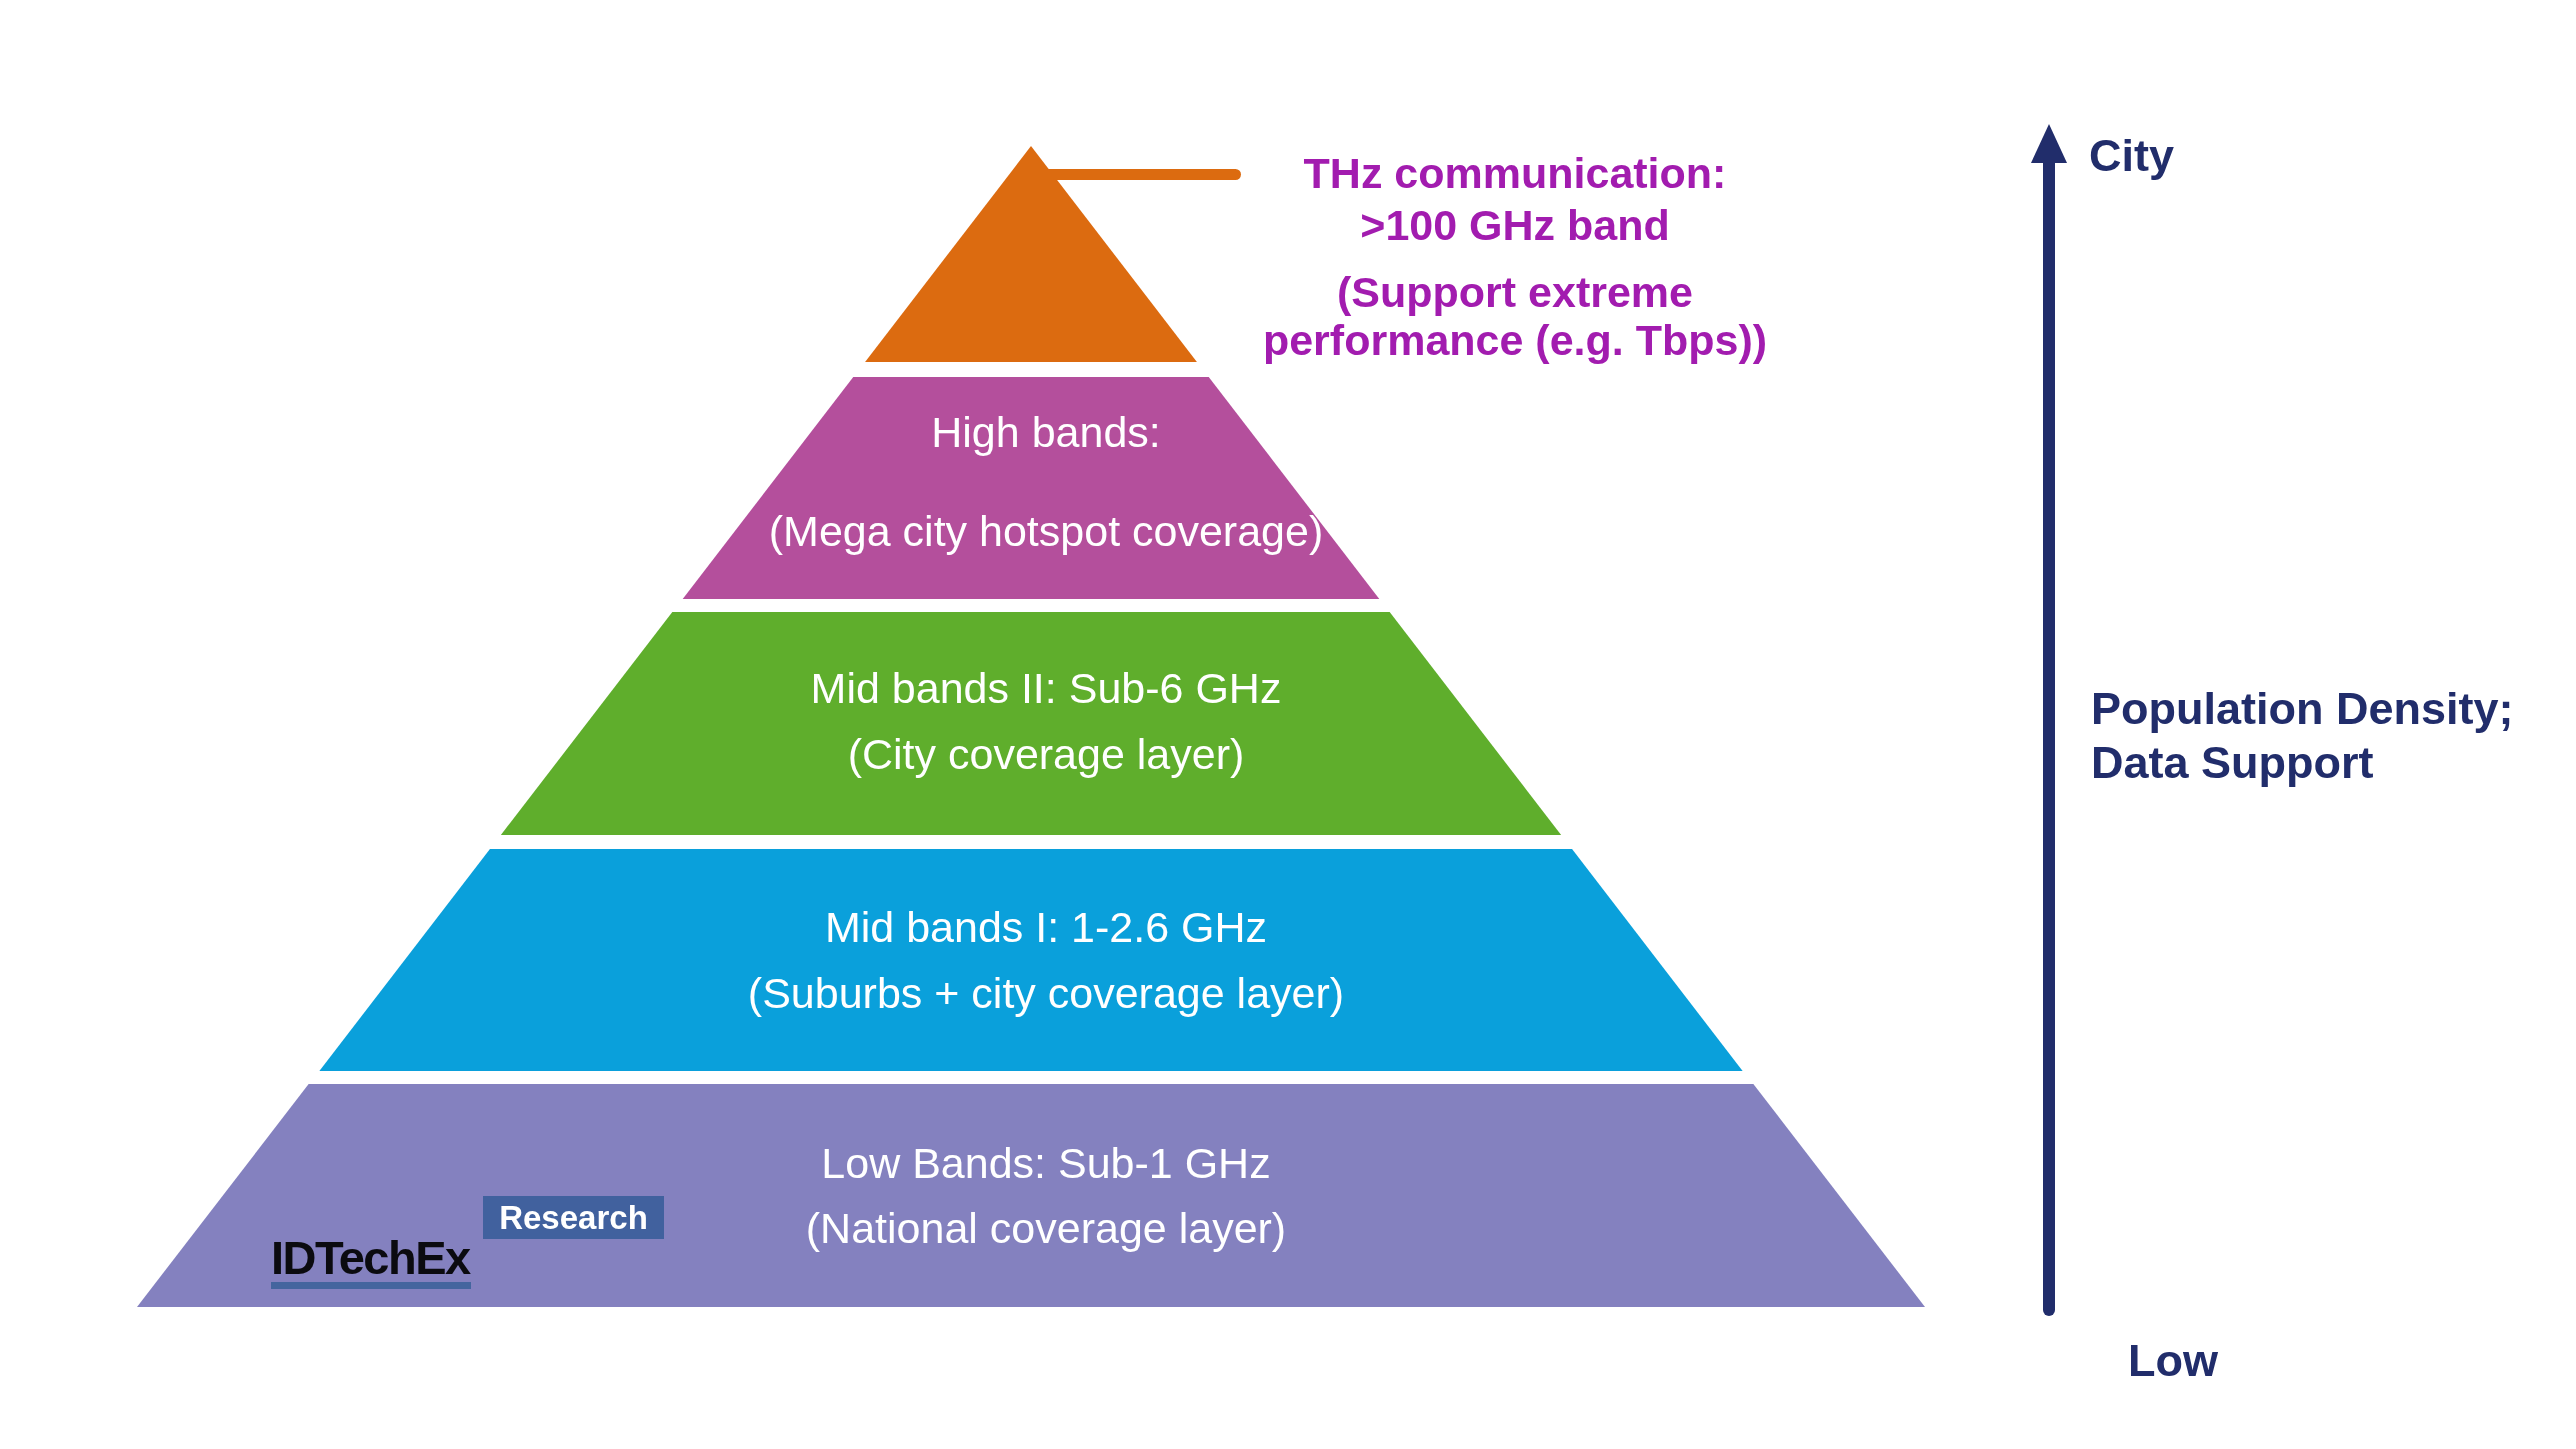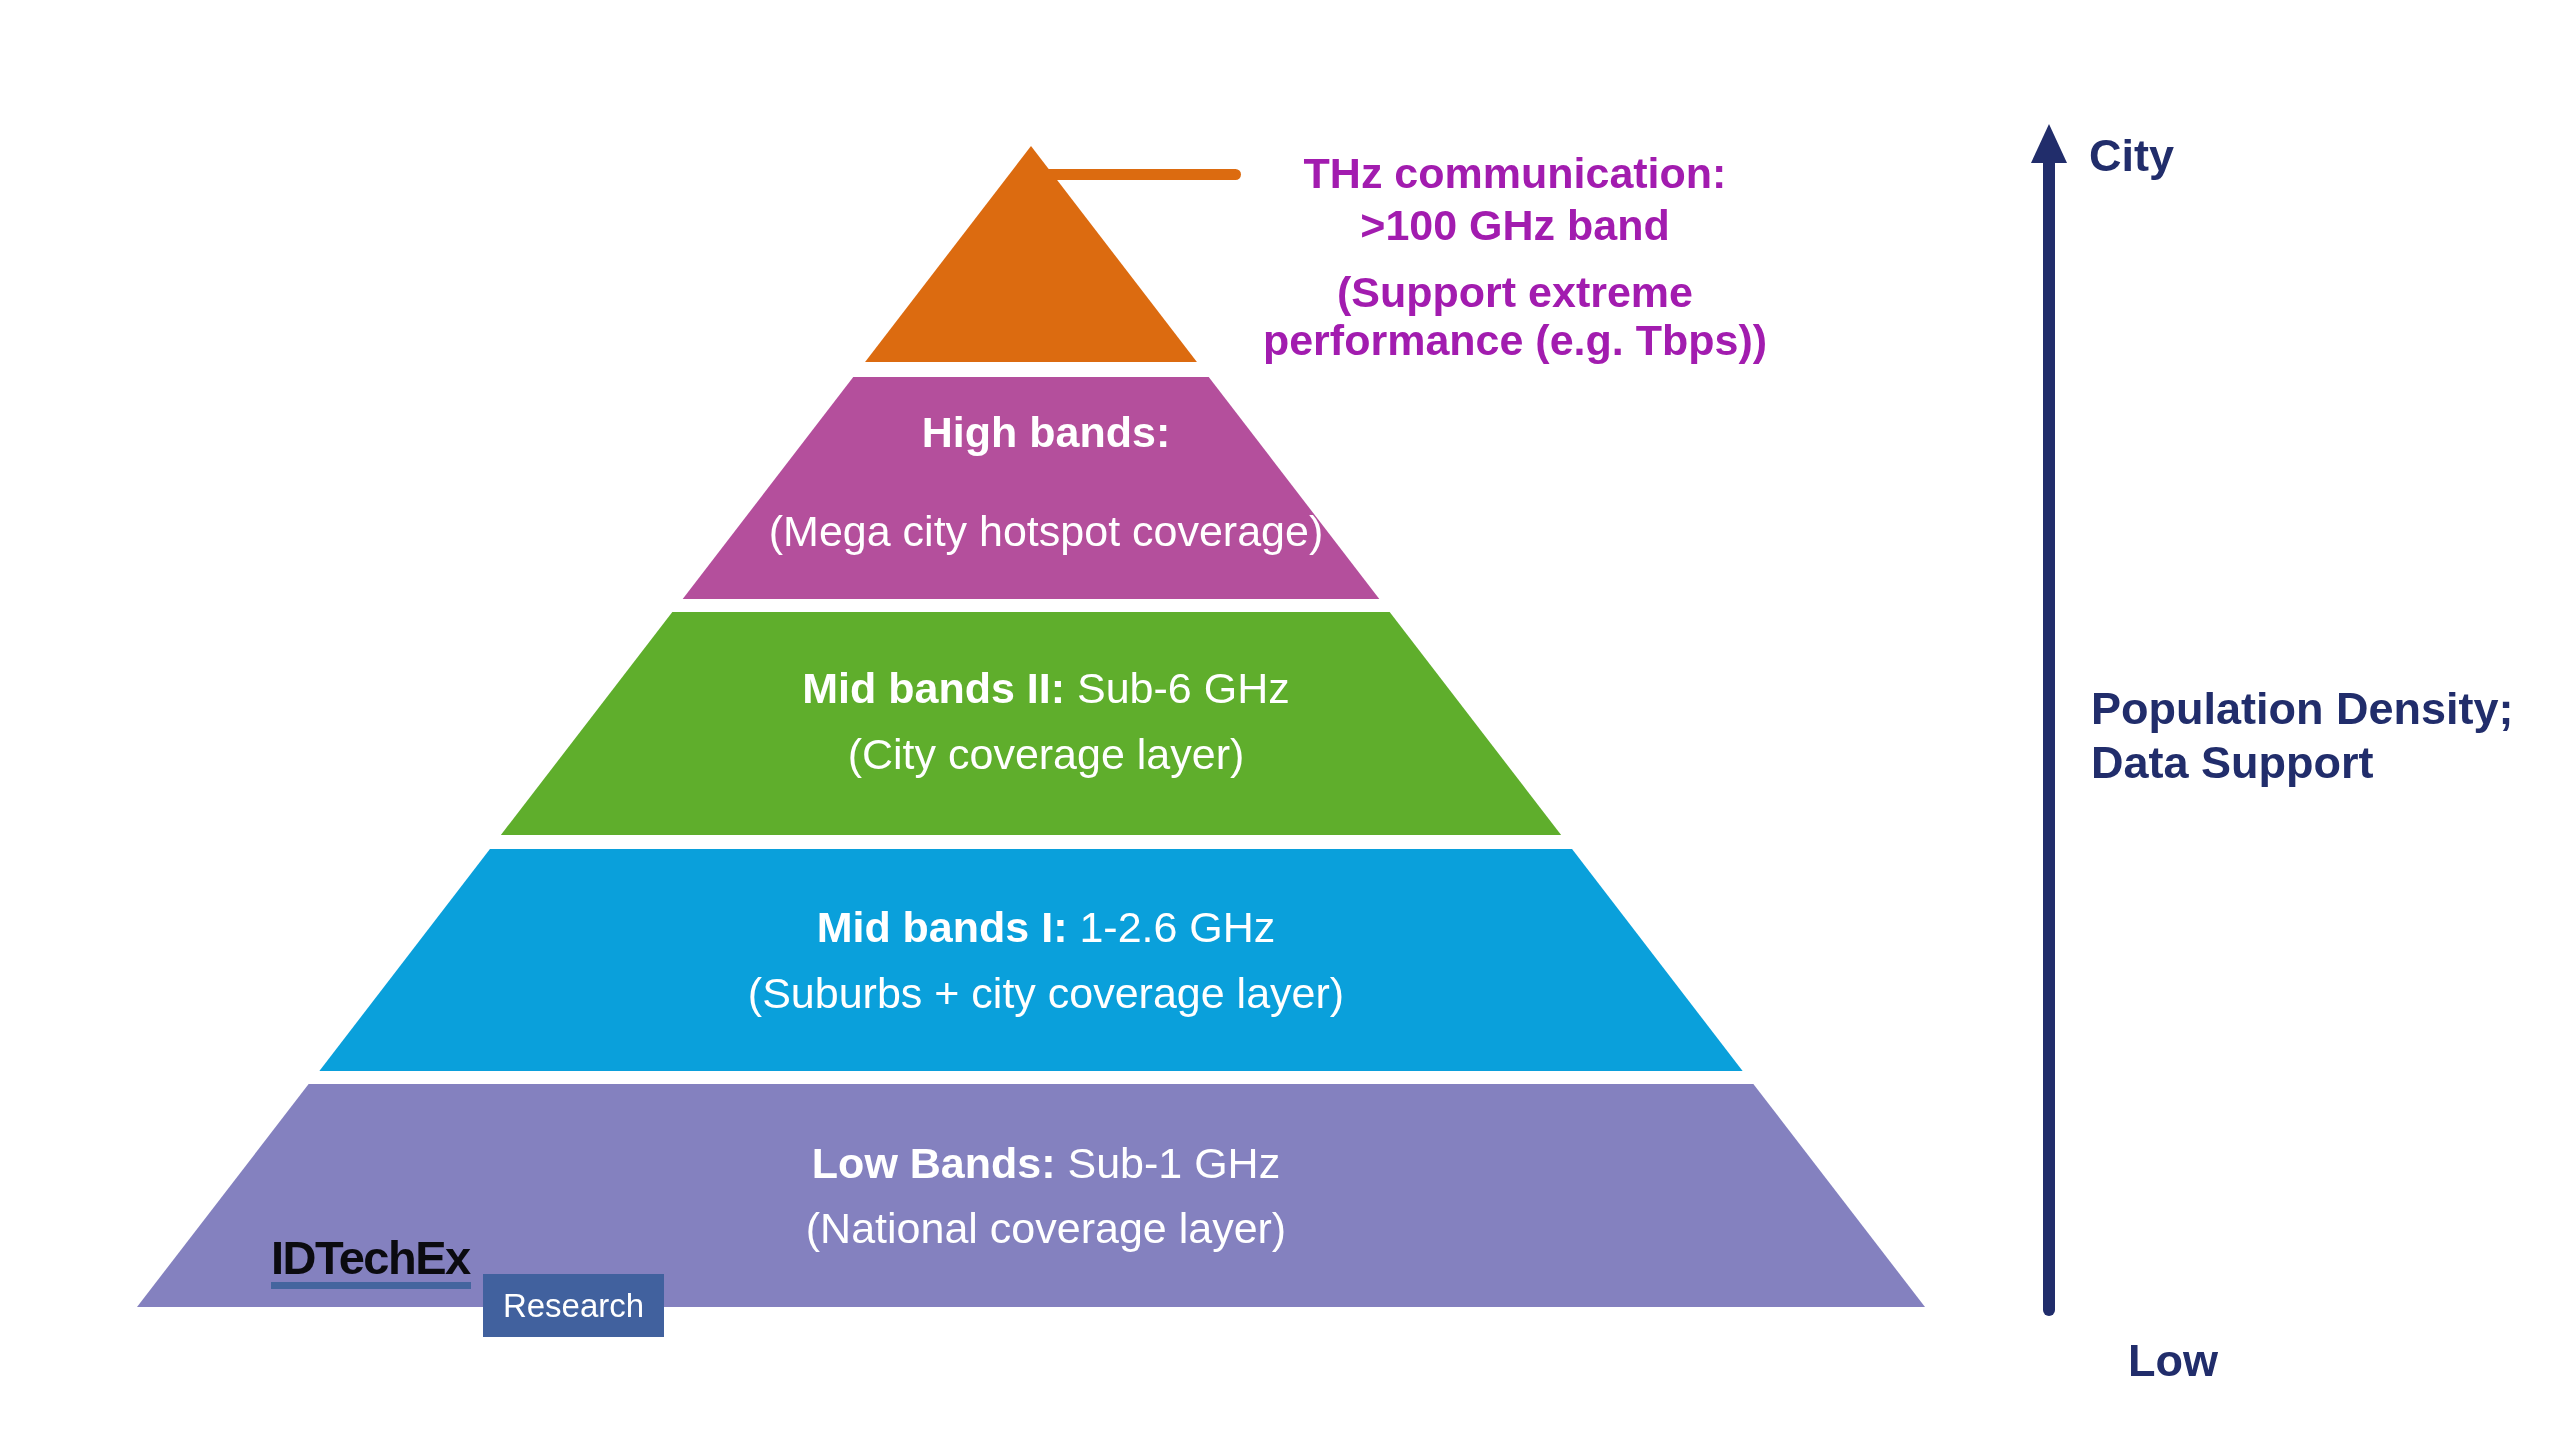--- a/index.html
+++ b/index.html
@@ -17,21 +17,21 @@
                 clip-path:polygon(29.94% 0, 70.06% 0, 79.65% 100%, 20.35% 100%);}
   .band-mid1   {top:849px;height:222px;background:#0AA0DB;
                 clip-path:polygon(19.74% 0, 80.26% 0, 89.80% 100%, 10.20% 100%);}
   .band-low    {top:1084px;height:223px;background:#8481BF;
                 clip-path:polygon(9.60% 0, 90.40% 0, 100% 100%, 0 100%);}
   
   .bline{
     position:absolute;left:152px;width:1788px;text-align:center;
     color:#ffffff;font-size:43px;line-height:43px;white-space:nowrap;
   }
-  .b{font-weight:bold;}
+  .b{font-weight:normal;}
   
   .callout-line{
     position:absolute;left:1046px;top:169px;width:195px;height:11.3px;
     background:#DC6B10;border-radius:0 5.7px 5.7px 0;
   }
   .cline{
     position:absolute;left:1206px;width:618px;text-align:center;
     color:#a21caf;font-size:43px;line-height:43px;font-weight:bold;white-space:nowrap;
   }
   
@@ -56,22 +56,22 @@
   }
   
   .logo-brand{
     position:absolute;left:271px;top:1234px;color:#0B0B10;font-weight:bold;
     font-size:47px;line-height:47px;letter-spacing:-1.5px;white-space:nowrap;
   }
   .logo-underline{
     position:absolute;left:271px;top:1282px;width:200px;height:7.2px;background:#44659E;
   }
   .logo-box{
-    position:absolute;left:483px;top:1274px;width:181px;height:63px;background:#41619E;
-    display:flex;align-items:center;justify-content:center;
+    position:absolute;left:483px;top:1196px;width:181px;height:43px;background:#41619E;
+    display:flex;align-items:center;justify-content:center;font-weight:bold;
   }
   .logo-suffix{color:#ffffff;font-size:33px;line-height:33px;white-space:nowrap;}
 </style>
 </head>
 <body>
 
 <div class="canvas">
 
   <div class="band band-thz"></div>
   <div class="band band-high"></div>

